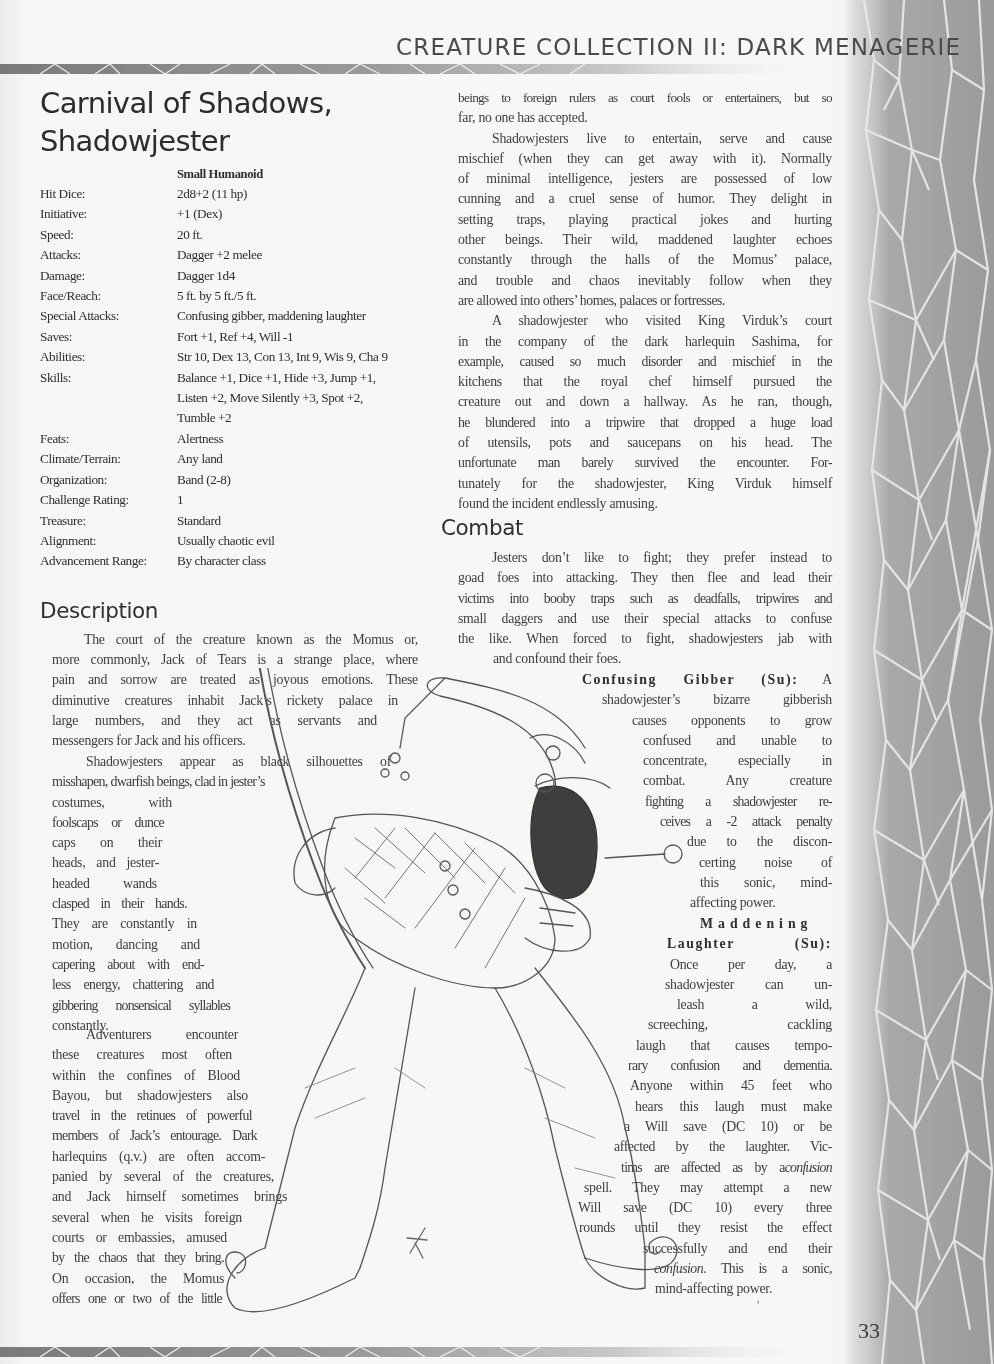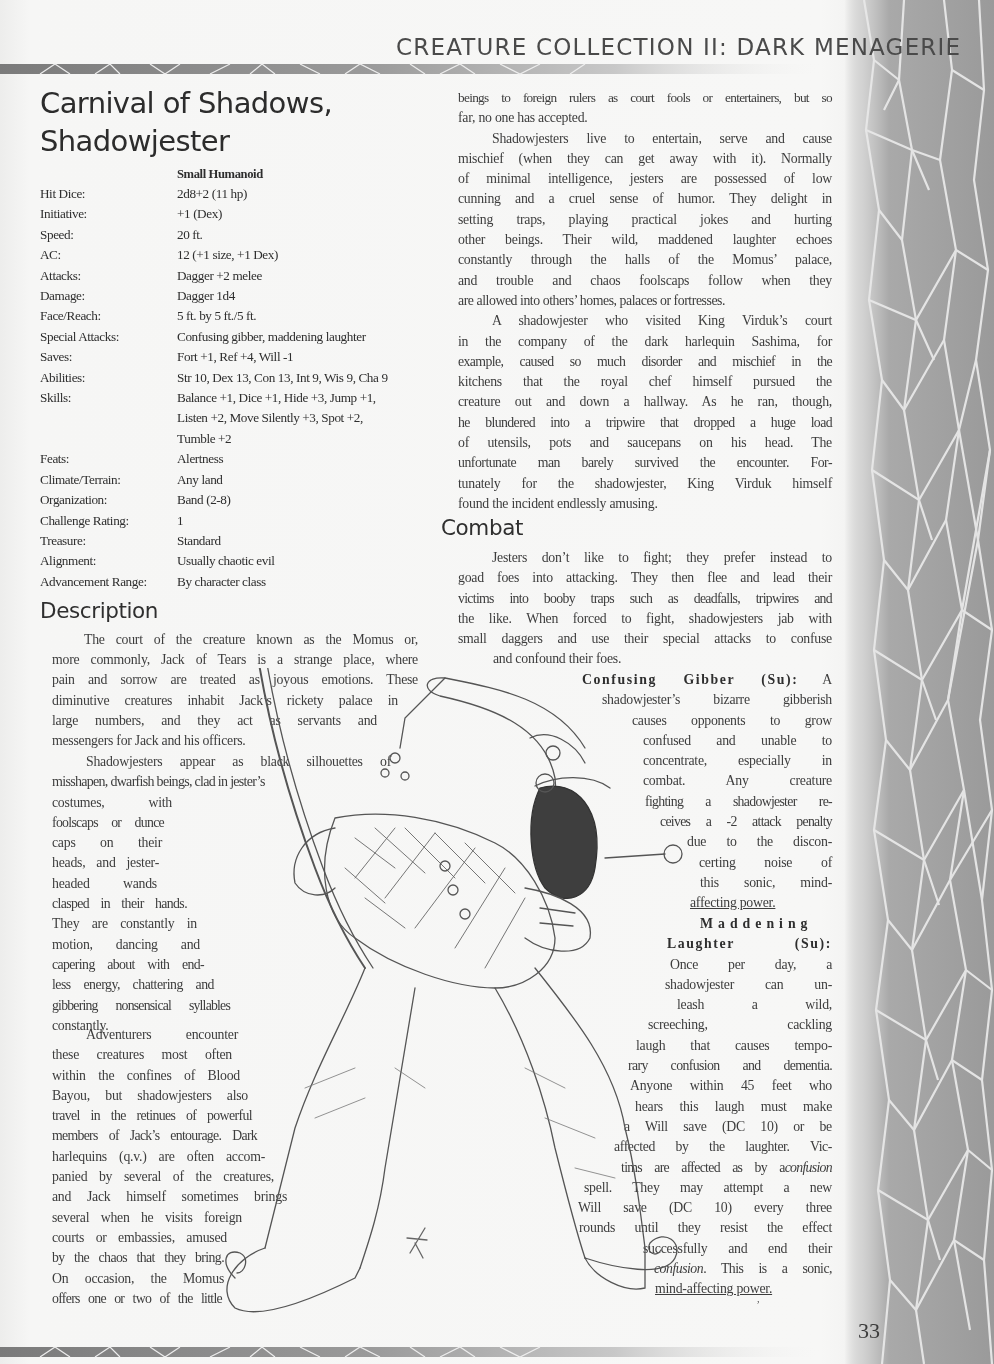--- a/index.html
+++ b/index.html
@@ -25,21 +25,21 @@
   .stat-type{padding-left:137px;height:20px;line-height:20px;font-weight:bold;font-size:12.6px;}
   .stat-row{display:flex;line-height:20.4px;}
   .stat-label{width:137px;flex:none;}
   .stat-value{flex:1;}
   .section-head{position:absolute;font-family:"DejaVu Sans",sans-serif;font-size:21.5px;color:#2f2f2f;letter-spacing:-0.4px;}
   .body-text{position:absolute;font-size:13.8px;line-height:20.3px;color:#3d3d3d;text-align:justify;letter-spacing:-0.25px;}
   .line{display:block;text-align:justify;text-align-last:justify;white-space:nowrap;}
   .line.last{text-align-last:left;}
   .line.ind{padding-left:34px;}
   .rline{display:block;text-align:justify;text-align-last:justify;white-space:nowrap;}
-  .rline.last{text-align-last:left;text-decoration:underline;}
+  .rline.last{text-align-last:left;}
   .bold-h{font-weight:bold;letter-spacing:1.6px;color:#2e2e2e;}
   em{font-style:italic;}
   .illustration{position:absolute;left:195px;top:668px;width:500px;height:650px;}
   .illustration svg{width:100%;height:100%;display:block;}
   .page-number{position:absolute;left:858px;top:1318px;font-family:"Liberation Serif",serif;font-size:22px;color:#3c3c3c;}
   .stray-mark{position:absolute;left:757px;top:1293px;font-size:10px;color:#444;}
 </style>
 </head>
 <body>
 
@@ -100,24 +100,20 @@
       </div>
     <div class="stat-row">
         <span class="stat-label">Initiative:</span>
         <span class="stat-value">+1 (Dex)</span>
       </div>
     <div class="stat-row">
         <span class="stat-label">Speed:</span>
         <span class="stat-value">20 ft.</span>
       </div>
     <div class="stat-row">
-        <span class="stat-label">AC:</span>
-        <span class="stat-value">12 (+1 size, +1 Dex)</span>
-      </div>
-    <div class="stat-row">
         <span class="stat-label">Attacks:</span>
         <span class="stat-value">Dagger +2 melee</span>
       </div>
     <div class="stat-row">
         <span class="stat-label">Damage:</span>
         <span class="stat-value">Dagger 1d4</span>
       </div>
     <div class="stat-row">
         <span class="stat-label">Face/Reach:</span>
         <span class="stat-value">5 ft. by 5 ft./5 ft.</span>
@@ -220,42 +216,42 @@
   <div class="body-text" style="left:458px;top:88px;width:374px;">
     <span class="line" style="letter-spacing:-0.7px;font-size:13.3px">beings to foreign rulers as court fools or entertainers, but so</span>
     <span class="line last">far, no one has accepted.</span>
     <span class="line ind">Shadowjesters live to entertain, serve and cause</span>
     <span class="line">mischief (when they can get away with it). Normally</span>
     <span class="line">of minimal intelligence, jesters are possessed of low</span>
     <span class="line">cunning and a cruel sense of humor. They delight in</span>
     <span class="line">setting traps, playing practical jokes and hurting</span>
     <span class="line">other beings. Their wild, maddened laughter echoes</span>
     <span class="line">constantly through the halls of the Momus’ palace,</span>
-    <span class="line">and trouble and chaos foolscaps follow when they</span>
+    <span class="line">and trouble and chaos inevitably follow when they</span>
     <span class="line last" style="letter-spacing:-0.45px">are allowed into others’ homes, palaces or fortresses.</span>
     <span class="line ind">A shadowjester who visited King Virduk’s court</span>
     <span class="line">in the company of the dark harlequin Sashima, for</span>
     <span class="line" style="letter-spacing:-0.6px">example, caused so much disorder and mischief in the</span>
     <span class="line">kitchens that the royal chef himself pursued the</span>
     <span class="line">creature out and down a hallway. As he ran, though,</span>
     <span class="line" style="letter-spacing:-0.6px">he blundered into a tripwire that dropped a huge load</span>
     <span class="line">of utensils, pots and saucepans on his head. The</span>
     <span class="line" style="letter-spacing:-0.5px">unfortunate man barely survived the encounter. For-</span>
     <span class="line">tunately for the shadowjester, King Virduk himself</span>
     <span class="line last">found the incident endlessly amusing.</span>
   </div>
 
   <div class="section-head" style="left:441px;top:515px;">Combat</div>
 
   <div class="body-text" style="left:458px;top:548px;width:374px;">
     <span class="line ind">Jesters don’t like to fight; they prefer instead to</span>
     <span class="line">goad foes into attacking. They then flee and lead their</span>
     <span class="line" style="letter-spacing:-0.7px">victims into booby traps such as deadfalls, tripwires and</span>
+    <span class="line">small daggers and use their special attacks to confuse</span>
     <span class="line">the like. When forced to fight, shadowjesters jab with</span>
-    <span class="line">small daggers and use their special attacks to confuse</span>
     <span class="line last" style="padding-left:35px">and confound their foes.</span>
   </div>
 
   <div class="body-text" style="left:540px;top:670px;width:292px;text-align:right;">
     <span class="rline" style="margin-left:42px"><span class="bold-h">Confusing Gibber (Su):</span> <span>A</span></span>
     <span class="rline" style="margin-left:62px">shadowjester’s bizarre gibberish</span>
     <span class="rline" style="margin-left:92px">causes opponents to grow</span>
     <span class="rline" style="margin-left:103px">confused and unable to</span>
     <span class="rline" style="margin-left:103px">concentrate, especially in</span>
     <span class="rline" style="margin-left:103px">combat. Any creature</span>

